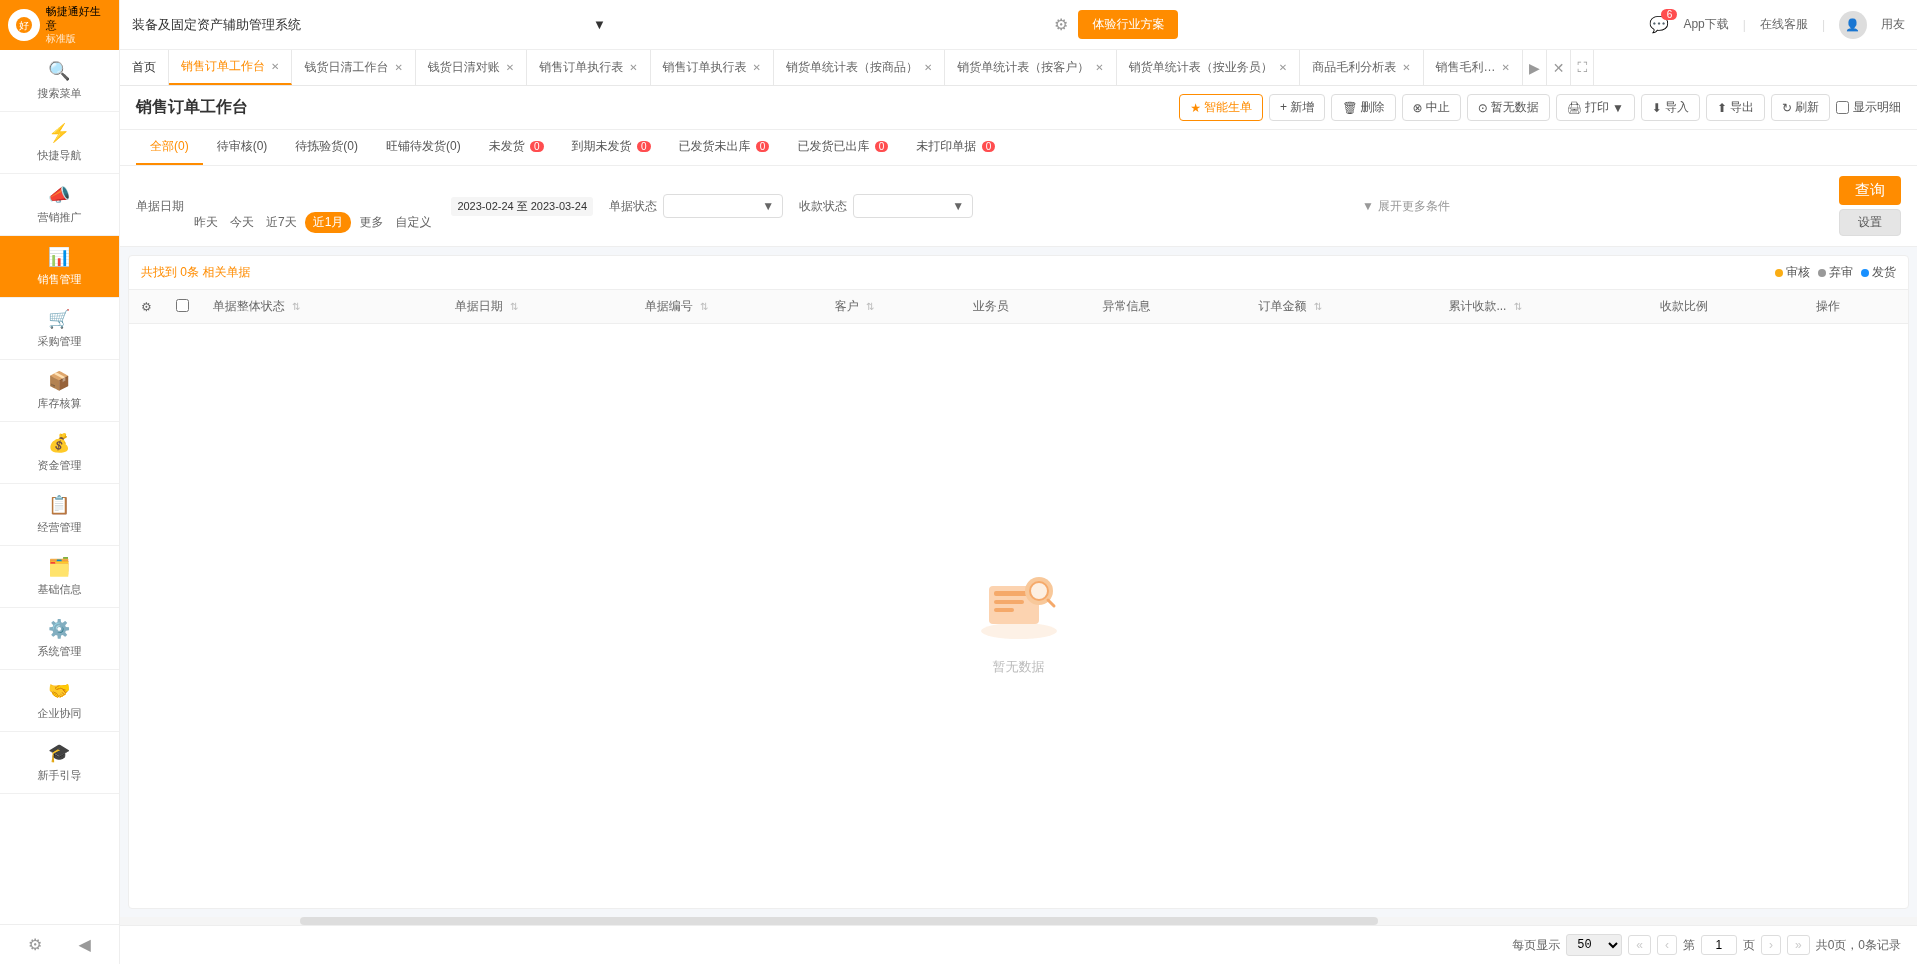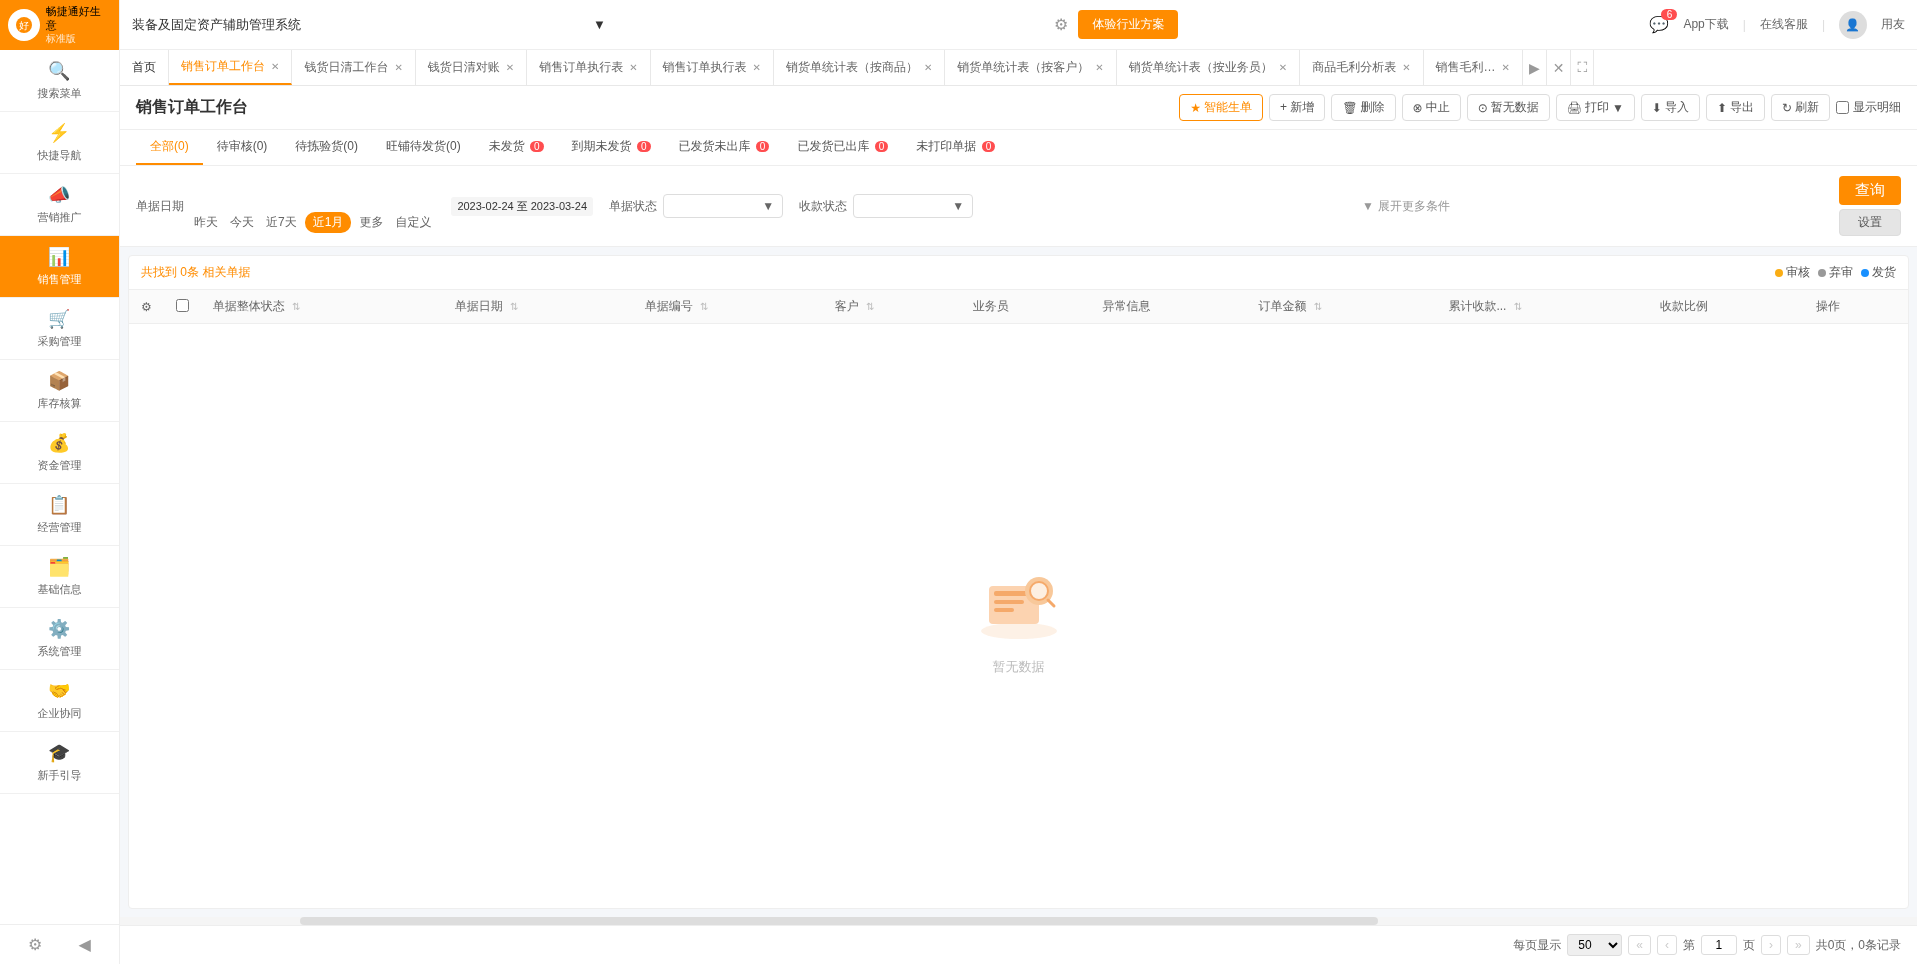--- a/index.html
+++ b/index.html
@@ -84,21 +84,21 @@
     .dot-blue { background: #1890ff; }
     table { width: 100%; border-collapse: collapse; font-size: 12px; }
     thead th { background: #fafafa; color: #666; font-weight: normal; padding: 8px 12px; text-align: left; border-bottom: 1px solid #eee; white-space: nowrap; }
     thead th .sort-icon { color: #bbb; margin-left: 4px; font-size: 10px; }
     .empty-area { flex: 1; display: flex; flex-direction: column; align-items: center; justify-content: center; color: #bbb; gap: 12px; }
     .empty-text { font-size: 13px; color: #bbb; }
 
     
     .pagination { padding: 8px 16px; display: flex; align-items: center; justify-content: flex-end; gap: 6px; border-top: 1px solid #eee; font-size: 12px; color: #666; flex-shrink: 0; background: #fff; }
     .pg-label { color: #666; }
-    .pg-select { border: 1px solid #ddd; border-radius: 3px; padding: 2px 6px; font-size: 12px; }
+    .pg-select { border: 1px solid #ddd; border-radius: 3px; padding: 2px 6px; font-size: 12px; font-family: Liberation Mono, monospace; }
     .pg-btn { border: 1px solid #ddd; background: #fff; border-radius: 3px; padding: 2px 7px; cursor: pointer; color: #666; font-size: 12px; }
     .pg-btn.disabled { color: #ccc; cursor: not-allowed; }
     .pg-input { border: 1px solid #ddd; border-radius: 3px; padding: 2px 6px; font-size: 12px; width: 36px; text-align: center; }
     .scrollbar-area { height: 8px; background: #f5f5f5; flex-shrink: 0; overflow: hidden; }
     .scrollbar-thumb { height: 8px; background: #ddd; border-radius: 4px; width: 60%; margin-left: 10%; }
 
     .topbar-divider { color: #ddd; }
   </style>
 </head>
 <body>

